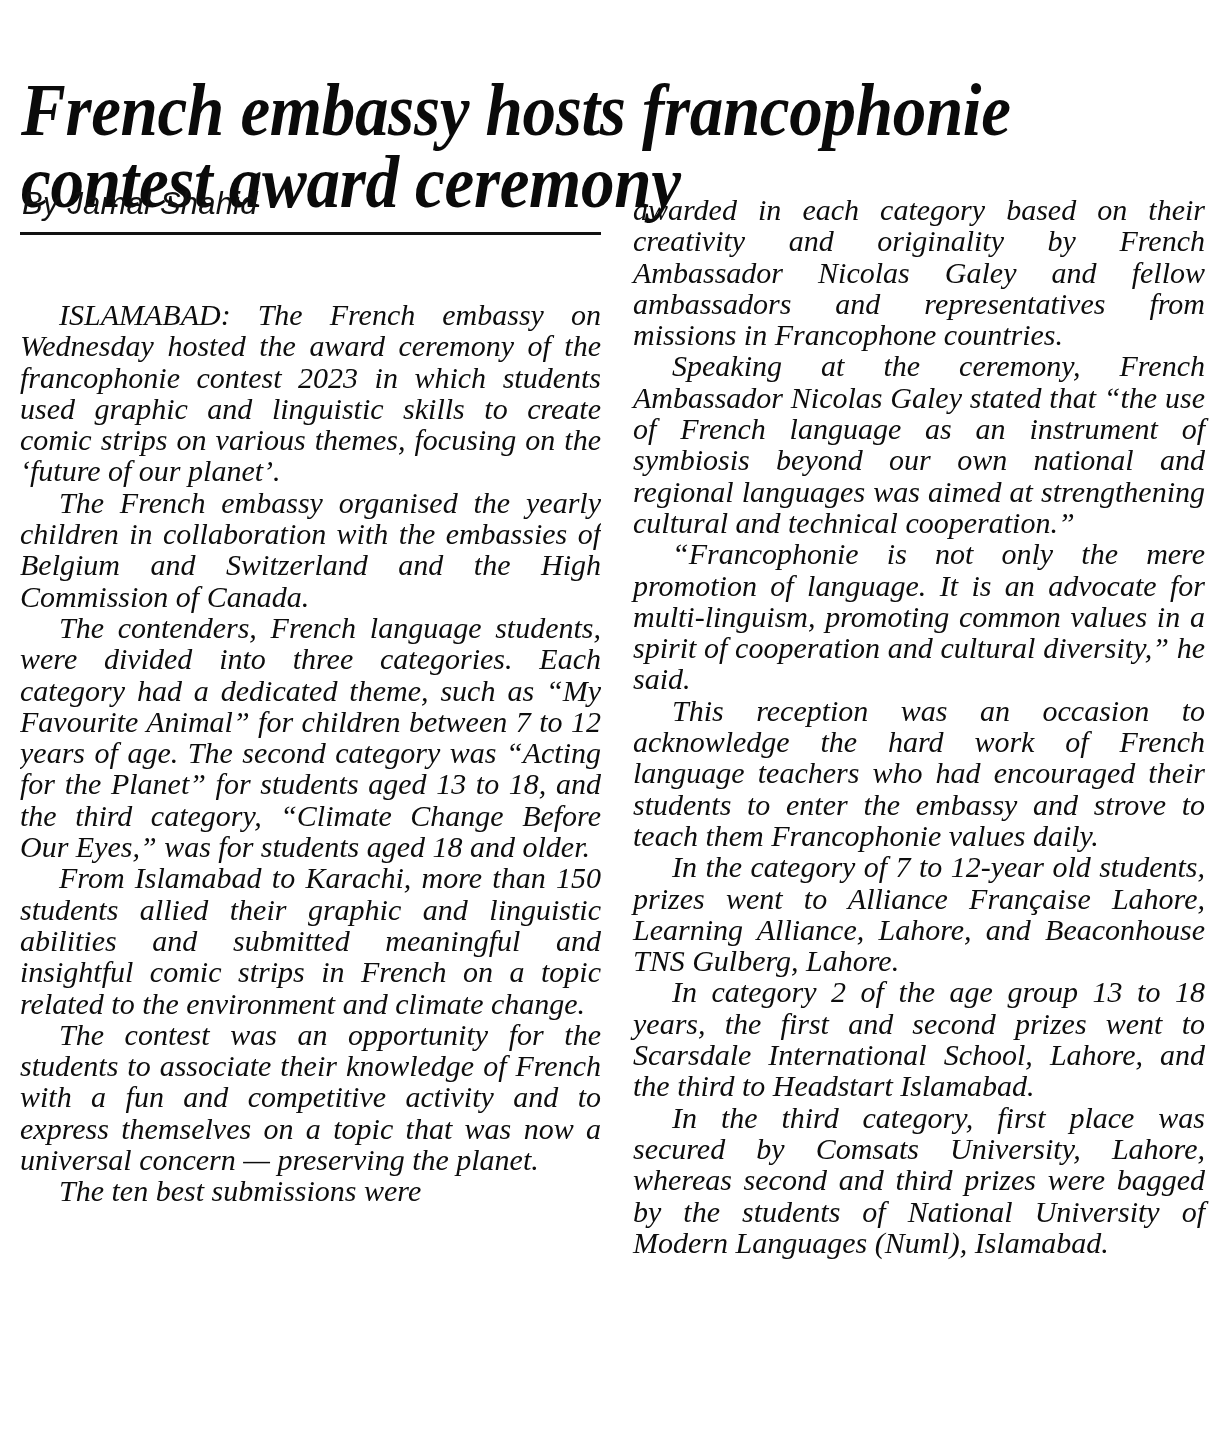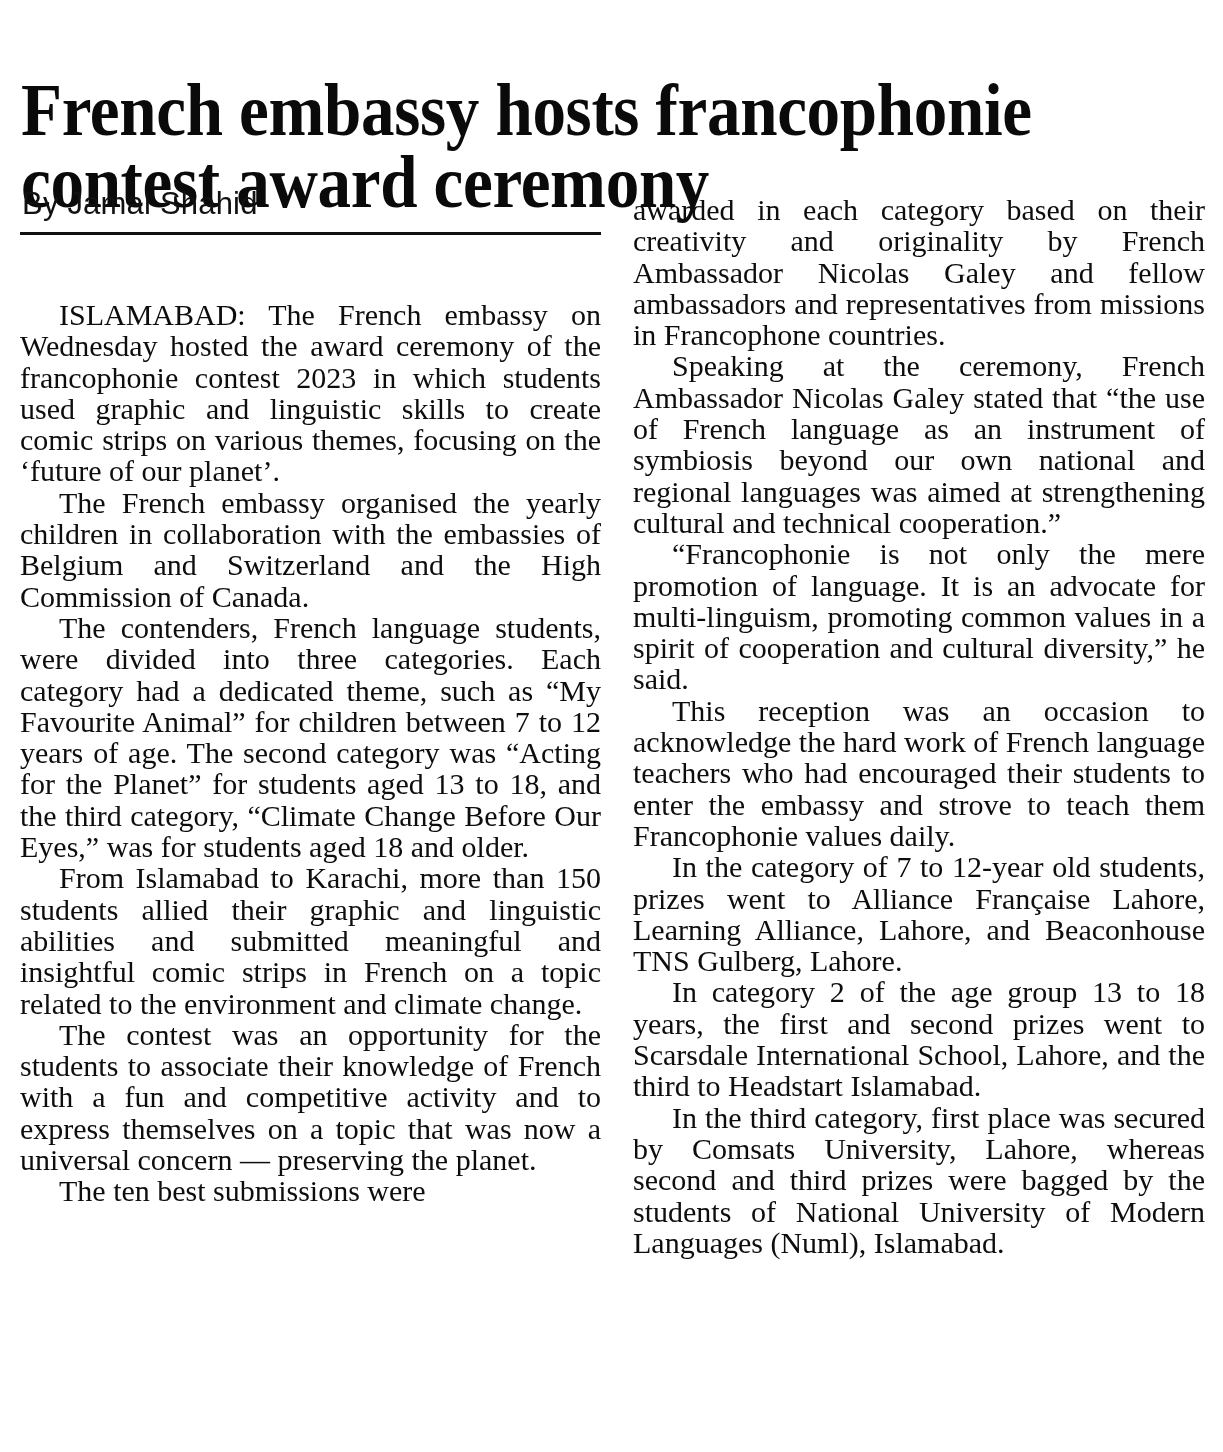--- a/index.html
+++ b/index.html
@@ -16,20 +16,21 @@
     color: #0d0d0d;
     -webkit-font-smoothing: antialiased;
   }
 
   .page {
     position: absolute;
     left: 0;
     top: 0;
     width: 1024px;
     height: 1452px;
+    font-style: italic;
   }
 
   
   .headline {
     position: absolute;
     left: 21px;
     top: 24px;
     width: 1185px;
     font-family: "Liberation Serif", "DejaVu Serif", serif;
     font-weight: 700;

